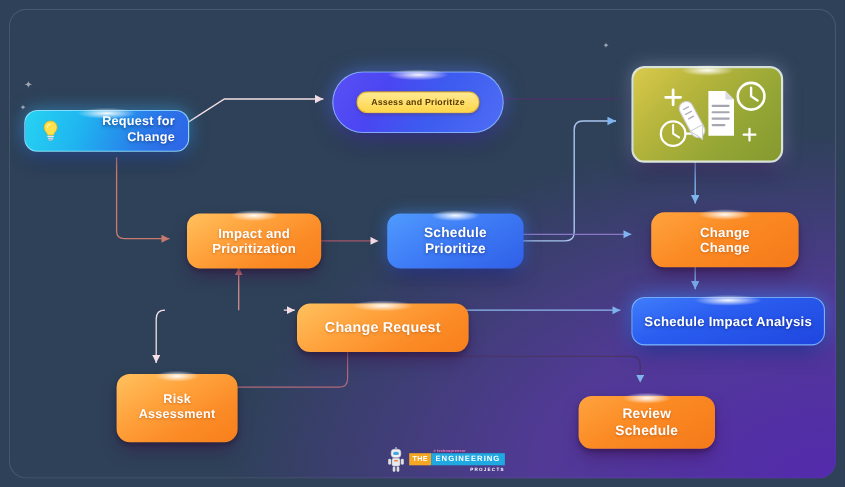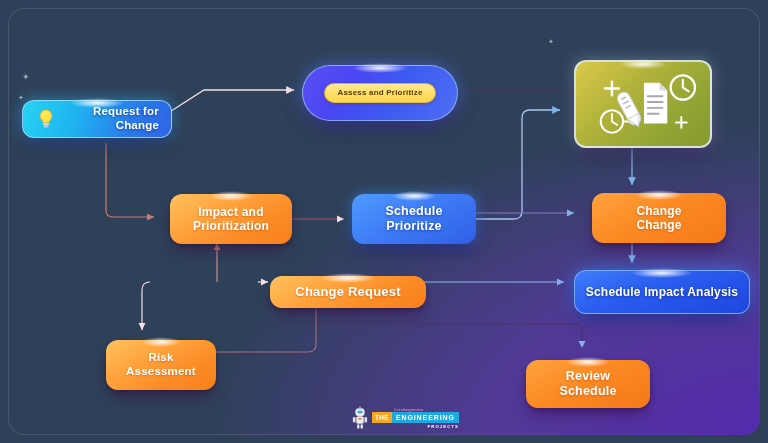--- a/index.html
+++ b/index.html
@@ -244,25 +244,25 @@
 
     <div class="node orange-deep" style="left:572px; top:185px; width:134px; height:50px; flex-direction:column; font-size:12px;margin-left:12px;">
       <span>Change</span>
       <span>Change</span>
     </div>
 
     <div class="node blue-bright" style="left:566px; top:262px; width:176px; height:44px; font-size:12px;">
       <span>Schedule Impact Analysis</span>
     </div>
 
-    <div class="node orange" style="left:262px; top:268px; width:156px; height:32px; font-size:13px;">
+    <div class="node orange" style="left:262px; top:268px; width:156px; height:44px; font-size:13px;">
       <span>Change Request</span>
     </div>
 
-    <div class="node orange" style="left:98px; top:332px; width:110px; height:50px; flex-direction:column; font-size:11.5px;">
+    <div class="node orange" style="left:98px; top:332px; width:110px; height:62px; flex-direction:column; font-size:11.5px;">
       <span>Risk</span>
       <span>Assessment</span>
     </div>
 
     <div class="node orange-deep" style="left:518px; top:352px; width:124px; height:48px; flex-direction:column; font-size:12.5px;">
       <span>Review</span>
       <span>Schedule</span>
     </div>
 
     <div id="logo">

